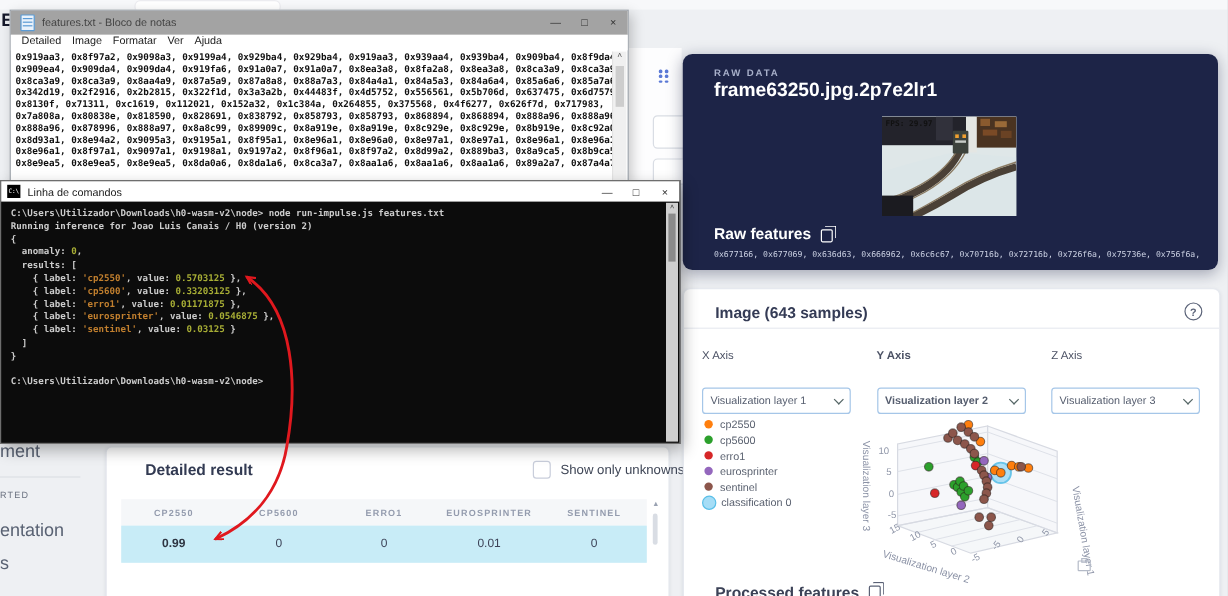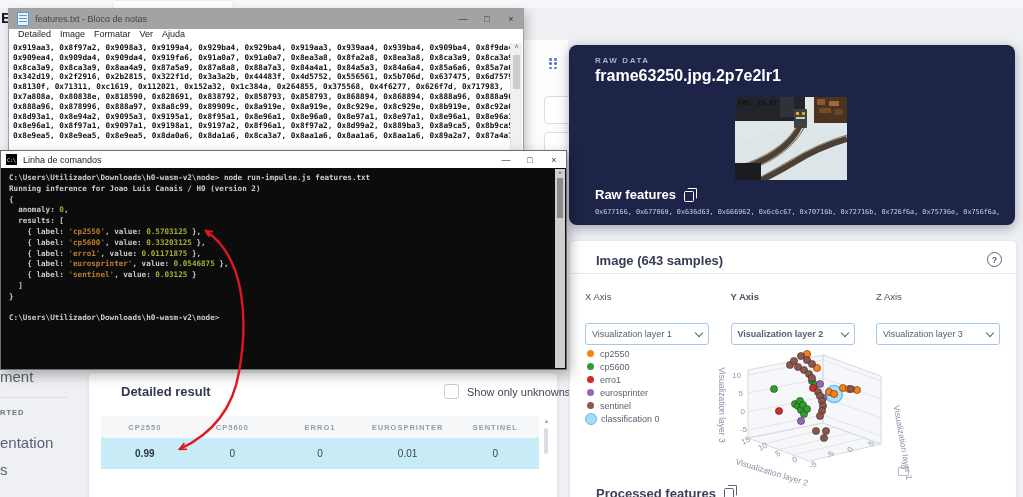--- a/index.html
+++ b/index.html
@@ -9,21 +9,21 @@
   
   .top-band{left:0;top:0;width:1023px;height:8px;background:#f7f8fa;}
   .top-pill{left:112px;top:0;width:120px;height:9px;background:#fff;border:1px solid #ececf0;border-radius:5px;}
   .logo-frag{left:1px;top:9px;font-size:15px;font-weight:800;color:#15192b;}
   .gap-card{left:522px;top:40px;width:46px;height:110px;background:#fdfdfe;}
   .handle-dots{left:549px;top:58px;width:8px;height:12px;display:grid;grid-template-columns:3px 3px;grid-gap:1px 2px;}
   .handle-dots i{width:2.5px;height:2.5px;border-radius:50%;background:#5b79d6;}
   .ghost-box1{left:544px;top:96px;width:30px;height:26px;border:1px solid #d9dde4;border-radius:4px;background:#fff;}
   .ghost-box2{left:544px;top:132px;width:30px;height:20px;border:1px solid #d9dde4;border-radius:4px;background:#fff;}
   .side-frag{left:0;color:#596273;font-size:15px;}
-  .side-frag.tiny{font-size:7.5px;font-weight:700;letter-spacing:1px;color:#6b7280;}
+  .side-frag.tiny{font-size:7.5px;font-weight:400;letter-spacing:1px;color:#6b7280;}
   .side-div{left:0;top:397px;width:67px;height:1px;background:#dcdfe5;}
   
   .np{left:8px;top:8px;width:514px;height:142px;background:#fff;border:1px solid #9aa0a8;
       box-shadow:3px 4px 10px rgba(0,0,0,.22);}
   .np-titlebar{position:absolute;left:0;top:0;right:0;height:20px;background:#a3a3a3;display:flex;align-items:center;}
   .np-ico{width:10px;height:12px;margin-left:8px;background:#eaf2fb;border:1px solid #5b9bd5;border-radius:1px;position:relative;}
   .np-ico:before{content:"";position:absolute;left:1px;top:2px;right:1px;height:1px;background:#5b9bd5;box-shadow:0 3px 0 #5b9bd5,0 6px 0 #5b9bd5;}
   .np-title{font-size:9px;color:#444;margin-left:6px;}
   .win-btns{margin-left:auto;display:flex;}
   .win-btn{width:24px;height:18px;display:flex;align-items:center;justify-content:center;font-size:9px;color:#333;}

